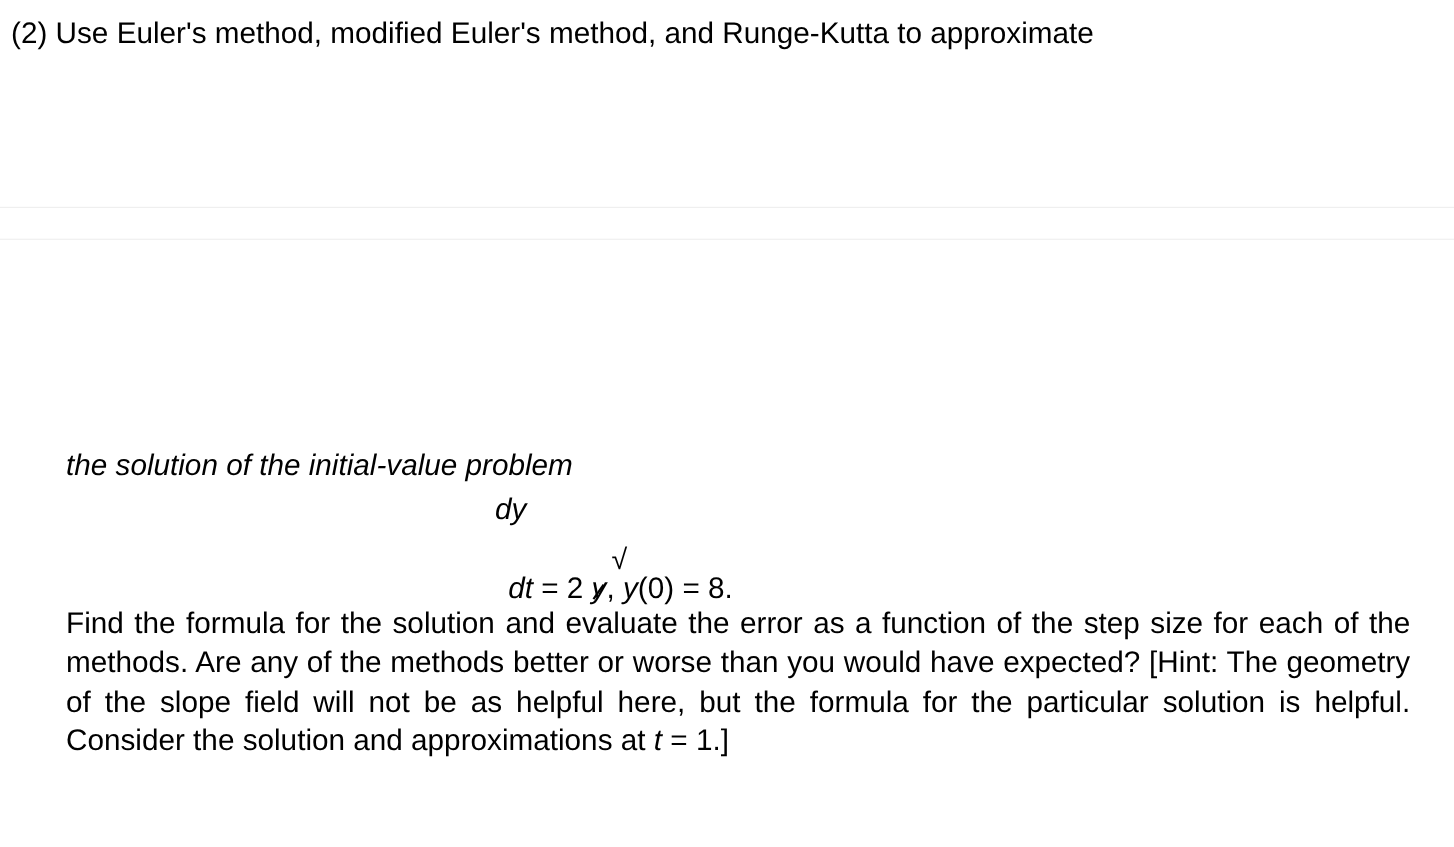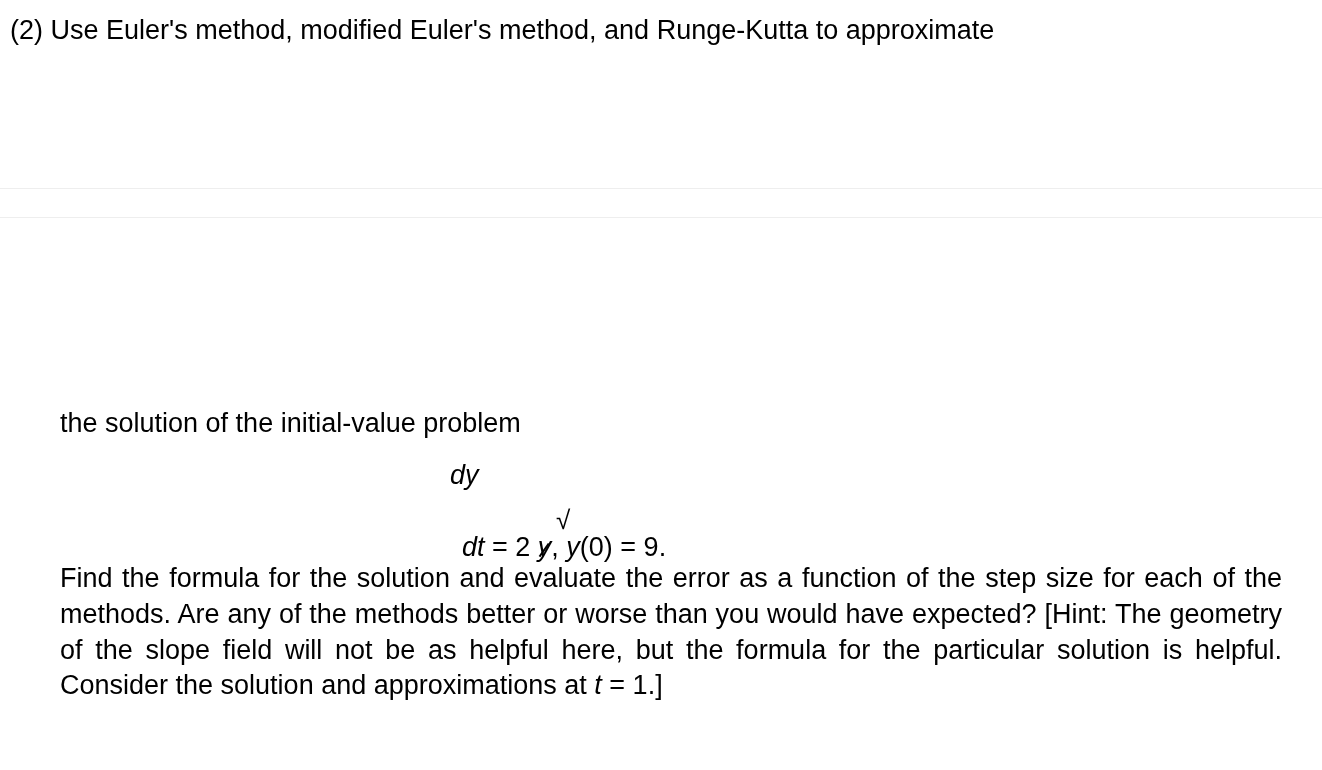--- a/index.html
+++ b/index.html
@@ -30,21 +30,22 @@
       border-top: 1px solid #eeeeee;
       border-bottom: 1px solid #eeeeee;
     }
     .lower-section {
       position: absolute;
       top: 405px;
       left: 60px;
       right: 40px;
     }
     .intro-line {
-      margin-bottom: 16px;
+      margin-bottom: 4px;
+      font-style: italic;
     }
     .equation-block {
       position: relative;
       height: 100px;
       width: 100%;
       text-align: center;
     }
     .dy {
       position: absolute;
       left: 390px;
@@ -102,20 +103,20 @@
 
 <div class="divider-band"></div>
 
 <div class="lower-section">
   <div class="intro-line">the solution of the initial-value problem</div>
 
   <div class="equation-block">
     <span class="dy">dy</span>
     <span class="sqrt-symbol">√</span>
     <span class="dt-line">
-      <span>dt</span><span class="normal"> = 2 </span><span class="y-strike">y</span><span class="normal">, </span><span>y</span><span class="normal">(0) = 9.</span>
+      <span>dt</span><span class="normal"> = 2 </span><span class="y-strike">y</span><span class="normal">, </span><span>y</span><span class="normal">(0) = 8.</span>
     </span>
   </div>
 
   <div class="body-text">
     <span>Find the formula for the solution and evaluate the error as a function of the step size for each of the methods. Are any of the methods better or worse than you would have expected? [Hint: The geometry of the slope field will not be as helpful here, but the formula for the particular solution is helpful. Consider the solution and approximations at </span><span class="italic">t</span><span> = 1.]</span>
   </div>
 </div>
 
 </body></html>

